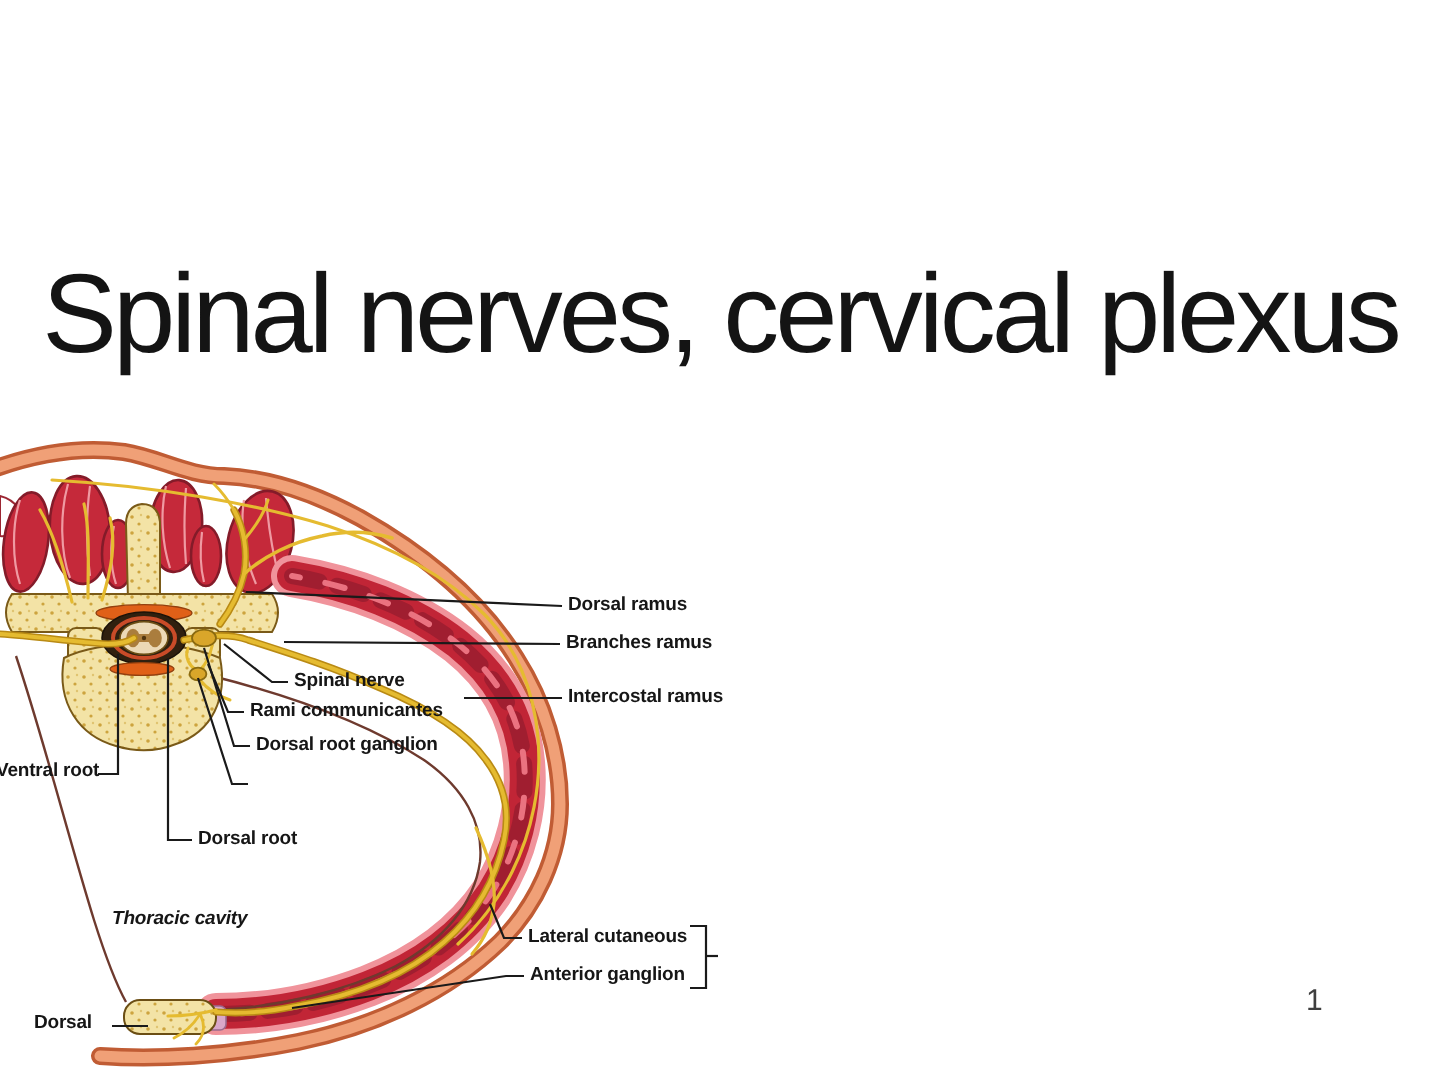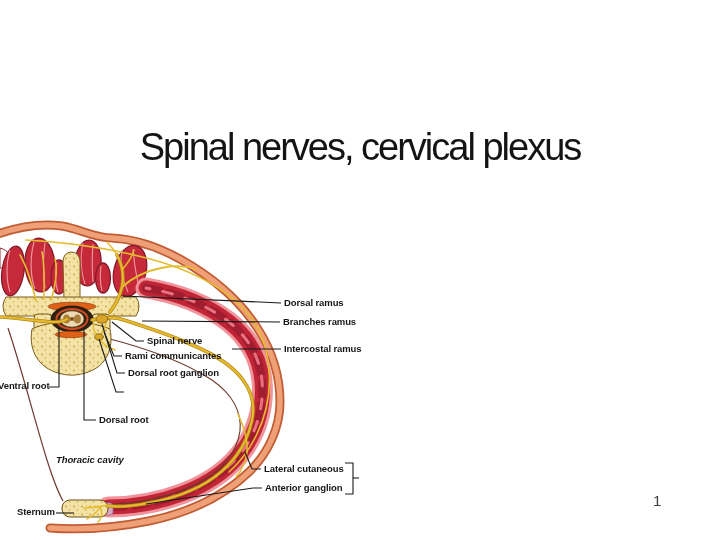--- a/index.html
+++ b/index.html
@@ -1,20 +1,20 @@
 <!DOCTYPE html>
 <html><head>
 <meta charset="utf-8">
 <style>
   html,body{margin:0;padding:0;}
   body{width:720px;height:540px;background:#ffffff;position:relative;overflow:hidden;
        font-family:"Liberation Sans",sans-serif;}
   .slide{position:absolute;inset:0;background:#fff;}
   .title{position:absolute;left:0;right:0;top:128px;text-align:center;
-         font-size:38px;font-weight:400;letter-spacing:-2px;color:#141414;
+         font-size:56px;font-weight:400;letter-spacing:-2px;color:#141414;
          font-family:"Liberation Sans",sans-serif;line-height:1.05;}
   svg.fig{position:absolute;left:0;top:0;width:720px;height:540px;}
   .lbl{position:absolute;font:bold 9.5px/1.1 "Liberation Sans",sans-serif;
        color:#161616;white-space:nowrap;letter-spacing:-0.1px;}
   .lbl.wrap{white-space:normal;}
   .lbl.it{font-style:italic;}
   .pagenum{position:absolute;left:653px;top:492px;font-size:15px;color:#3f3f3f;
            font-family:"Liberation Sans",sans-serif;}
 </style>
 </head>
@@ -151,16 +151,16 @@
   <div class="lbl" style="left:283px;top:317px">Branches ramus</div>
   <div class="lbl" style="left:284px;top:344px">Intercostal ramus</div>
   <div class="lbl" style="left:147px;top:336px">Spinal nerve</div>
   <div class="lbl" style="left:125px;top:351px">Rami communicantes</div>
   <div class="lbl" style="left:128px;top:368px">Dorsal root ganglion</div>
   <div class="lbl" style="left:99px;top:415px">Dorsal root</div>
   <div class="lbl" style="left:-2px;top:381px">Ventral root</div>
   <div class="lbl it" style="left:56px;top:455px">Thoracic cavity</div>
   <div class="lbl" style="left:264px;top:464px">Lateral cutaneous</div>
   <div class="lbl" style="left:265px;top:483px">Anterior ganglion</div>
-  <div class="lbl" style="left:17px;top:507px">Sternum</div>
+  <div class="lbl" style="left:17px;top:507px">Dorsal</div>
 
   <div class="pagenum">1</div>
 </div>
 
 </body></html>

